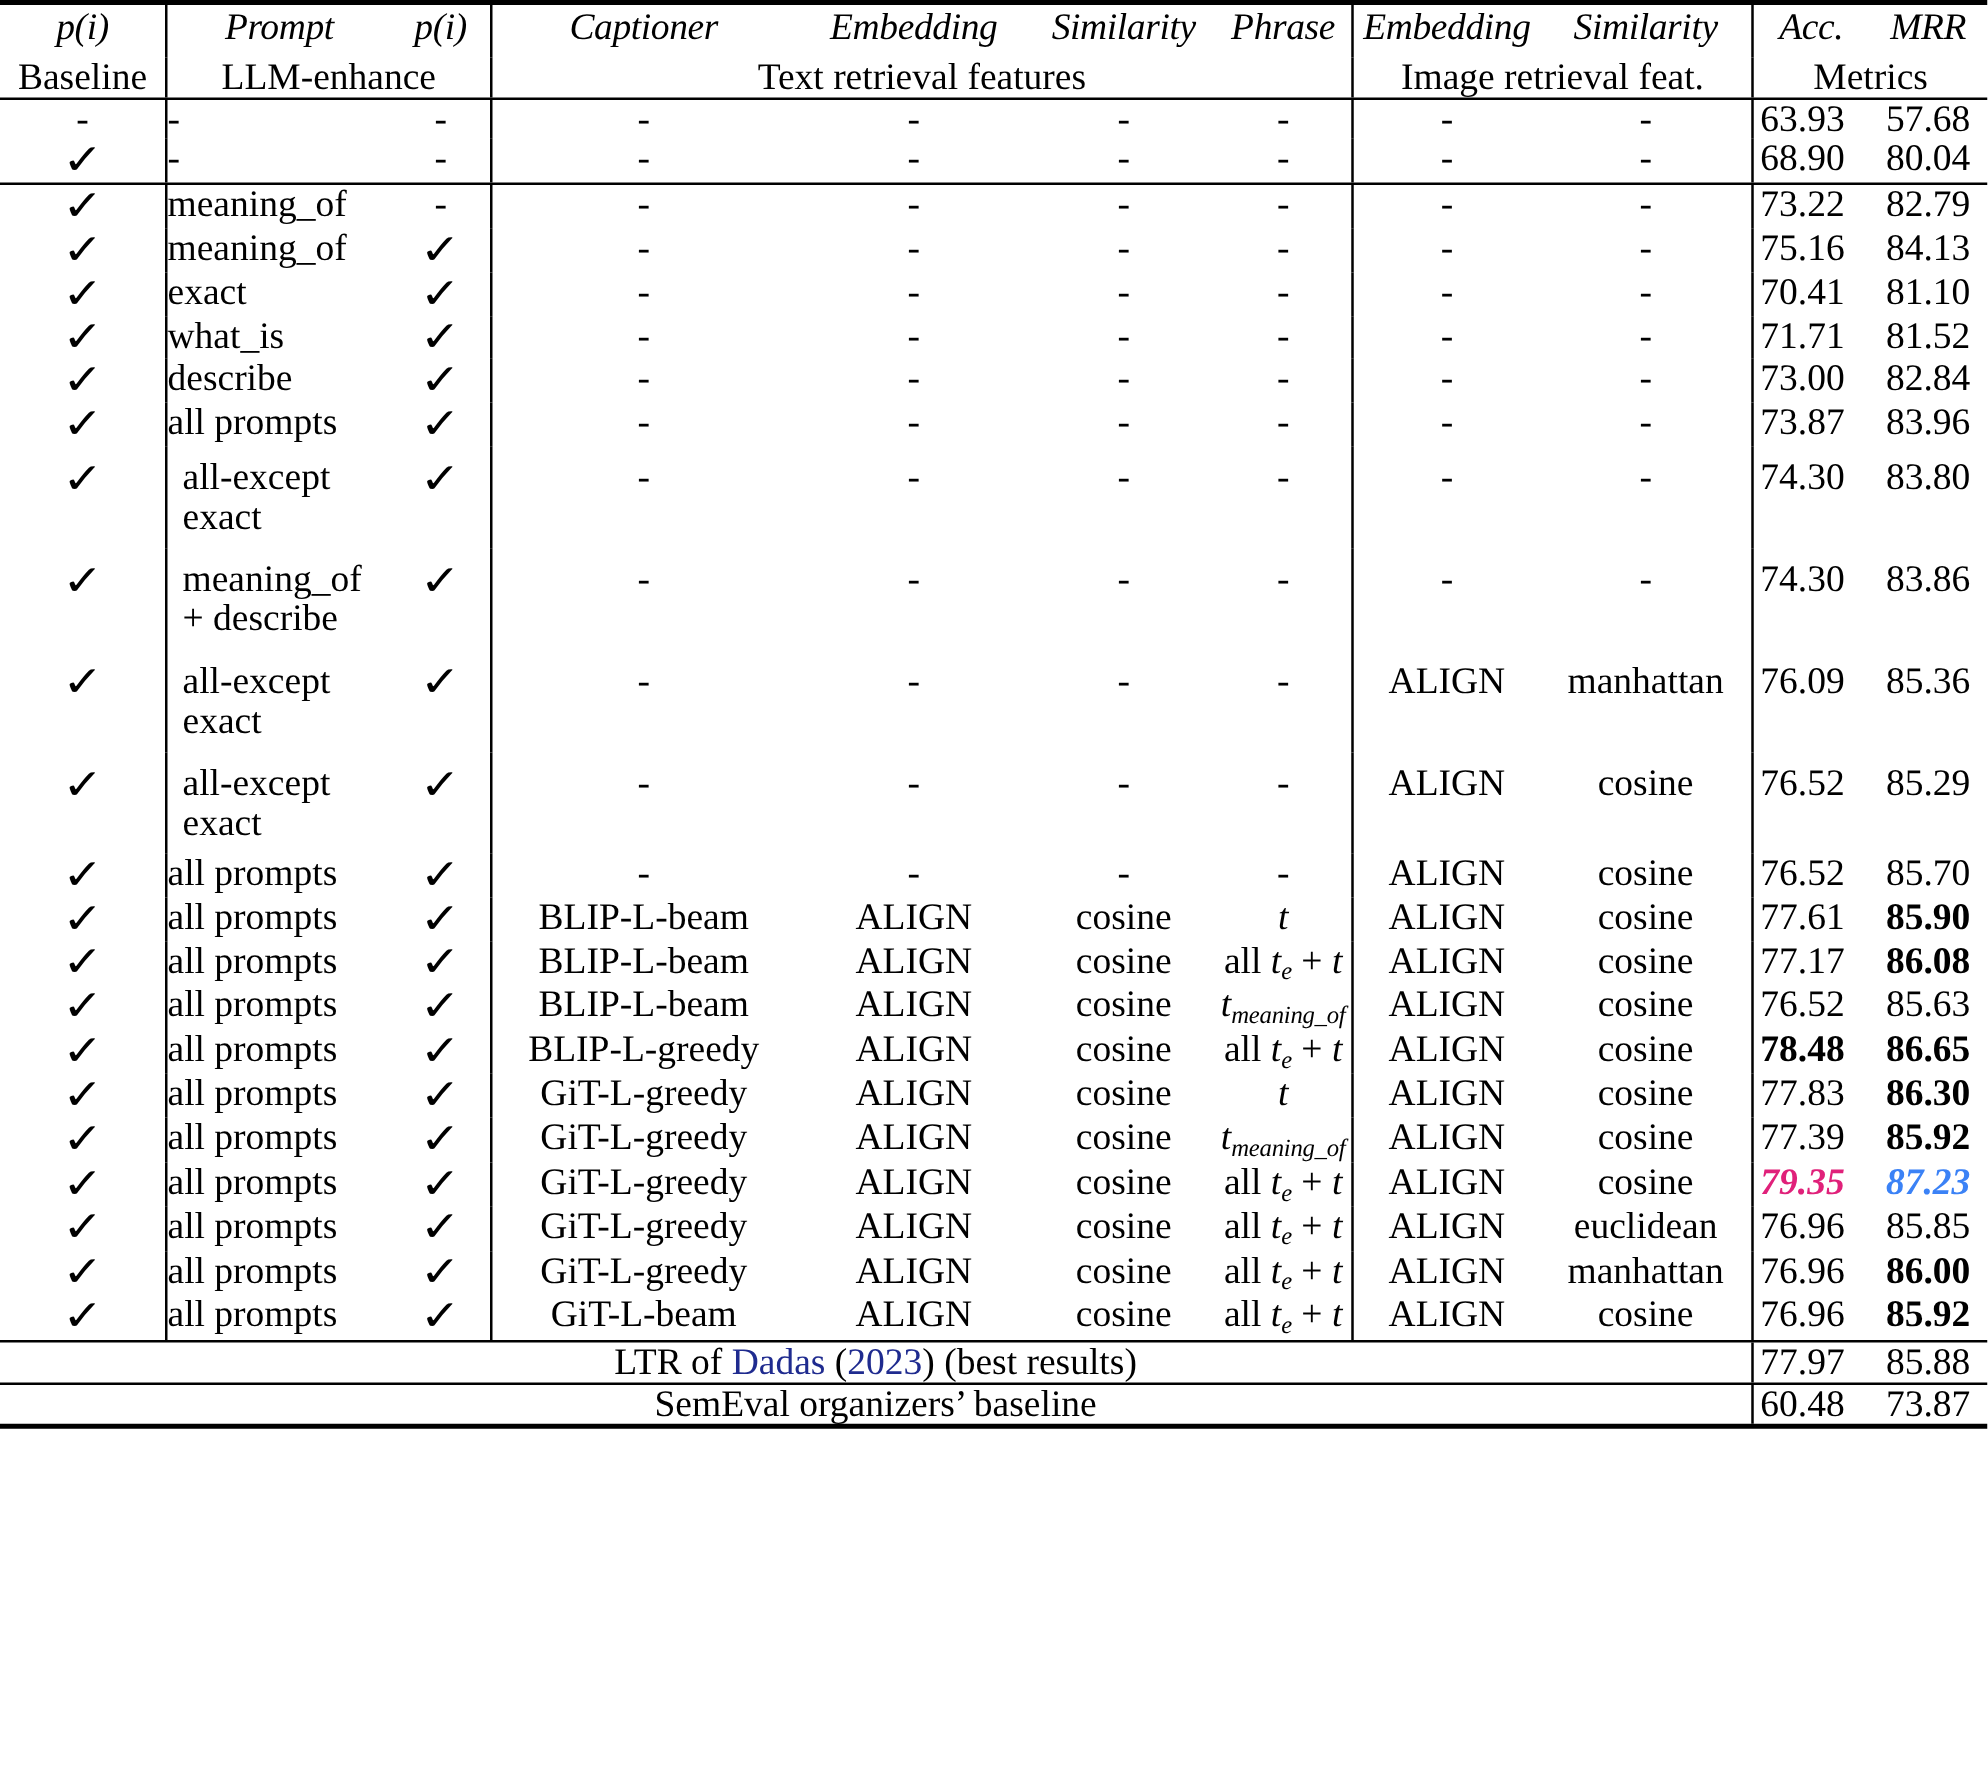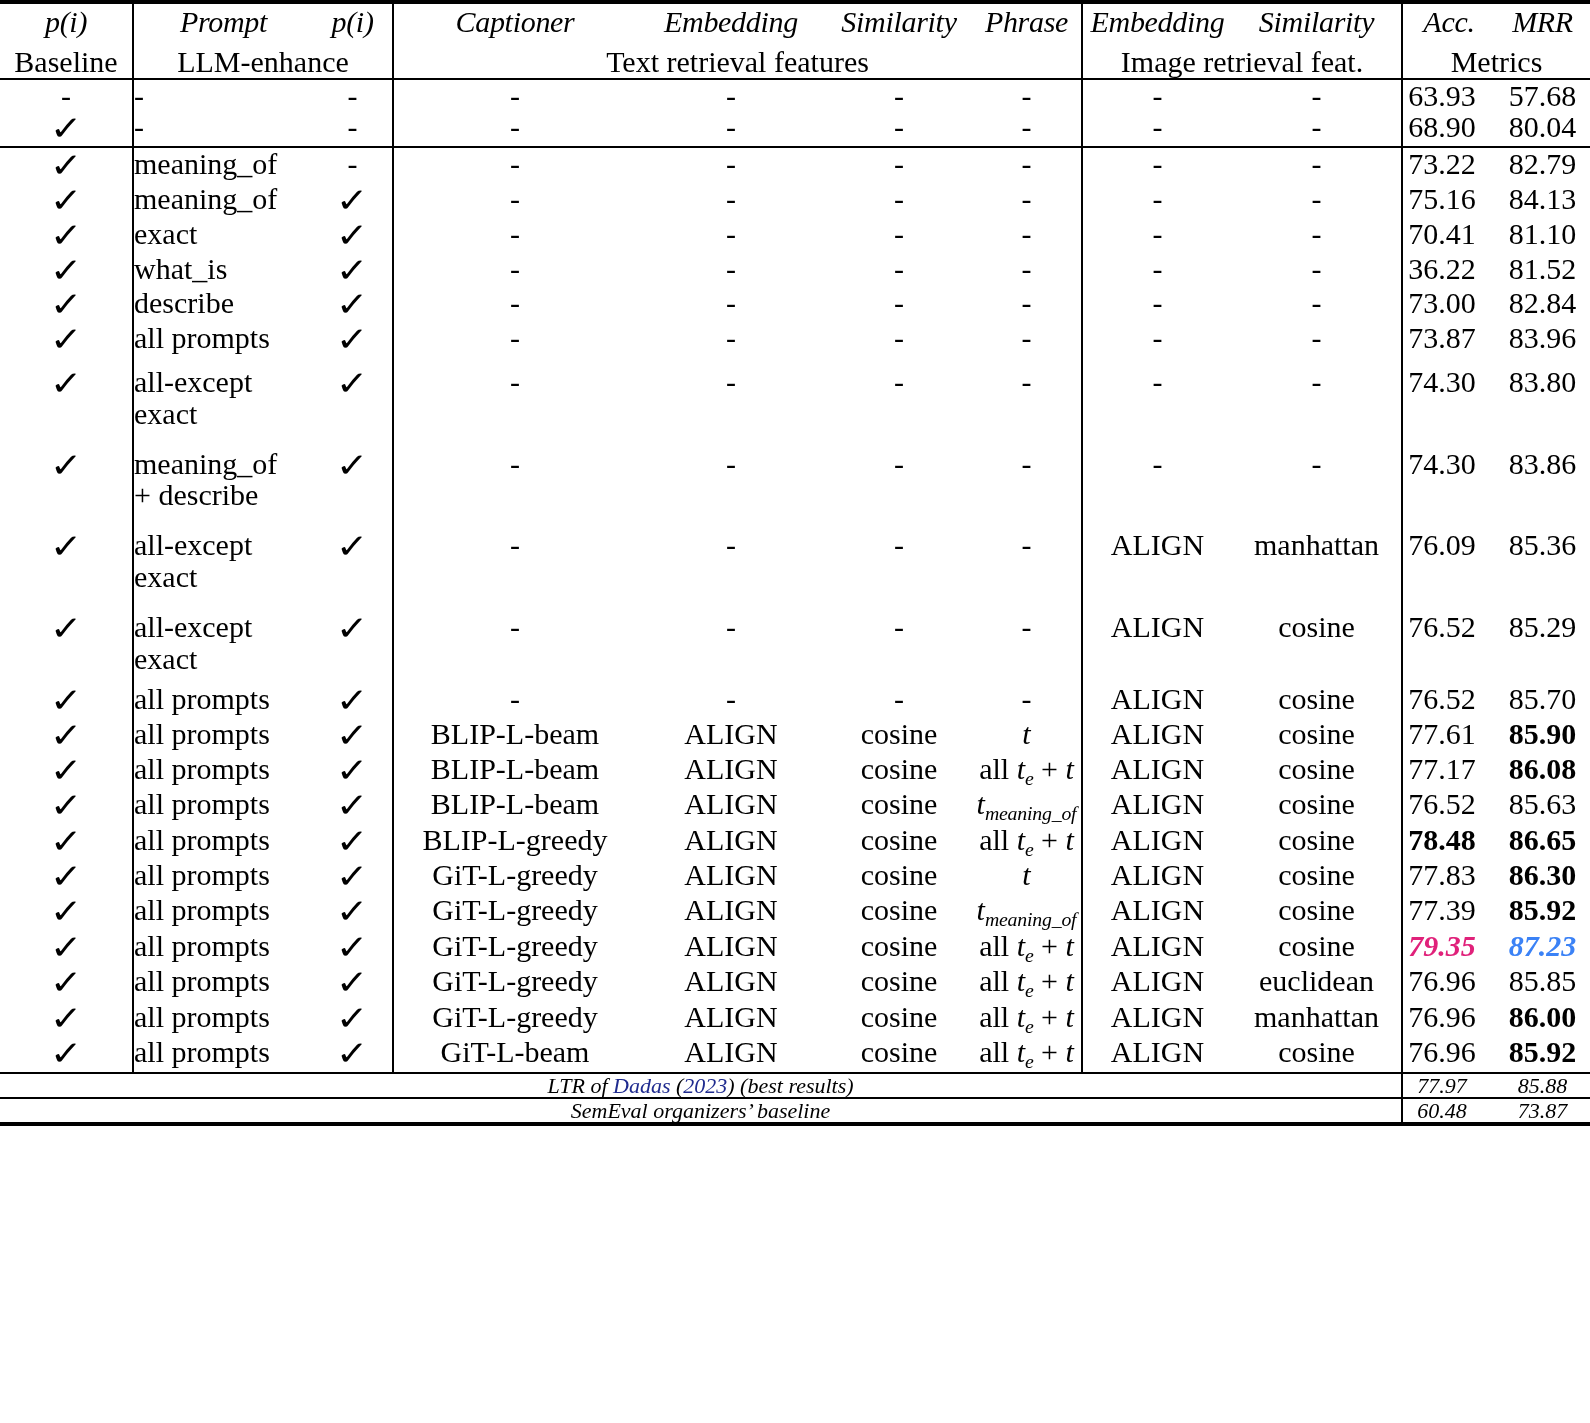--- a/index.html
+++ b/index.html
@@ -100,29 +100,28 @@
   .sub {
     font-size: 0.66em;
     font-style: italic;
     vertical-align: -0.28em;
     letter-spacing: -0.01em;
   }
 
   
   td.spanrow {
     text-align: center;
-    font-size: 22px;
+    font-size: 30px;
     padding-top: 11px;
     padding-bottom: 11px;
-    font-style: italic;
   }
   .cite { color: #1f2b8f; }
 
   
-  .ln2 { display: block; }
+  .ln2 { display: block; padding-left: 12px; }
 </style>
 </head>
 <body>
 
 <div id="sheet">
   <table class="paper-table">
     <colgroup>
       <col style="width:133px">
       <col style="width:180px">
       <col style="width:80px">
@@ -256,21 +255,21 @@
         <tr>
           <td class="cell vr"><span class="check">✓</span></td>
           <td class="cell prompt"><span>what_is</span></td>
           <td class="cell vr"><span class="check">✓</span></td>
           <td class="cell"><span class="dash">-</span></td>
           <td class="cell"><span class="dash">-</span></td>
           <td class="cell"><span class="dash">-</span></td>
           <td class="cell vr"><span class="dash">-</span></td>
           <td class="cell"><span class="dash">-</span></td>
           <td class="cell vr"><span class="dash">-</span></td>
-          <td class="cell num first metrics-pad"><span class="">36.22</span></td>
+          <td class="cell num first metrics-pad"><span class="">71.71</span></td>
           <td class="cell num"><span class="">81.52</span></td>
         </tr>
         <tr>
           <td class="cell vr"><span class="check">✓</span></td>
           <td class="cell prompt"><span>describe</span></td>
           <td class="cell vr"><span class="check">✓</span></td>
           <td class="cell"><span class="dash">-</span></td>
           <td class="cell"><span class="dash">-</span></td>
           <td class="cell"><span class="dash">-</span></td>
           <td class="cell vr"><span class="dash">-</span></td>

